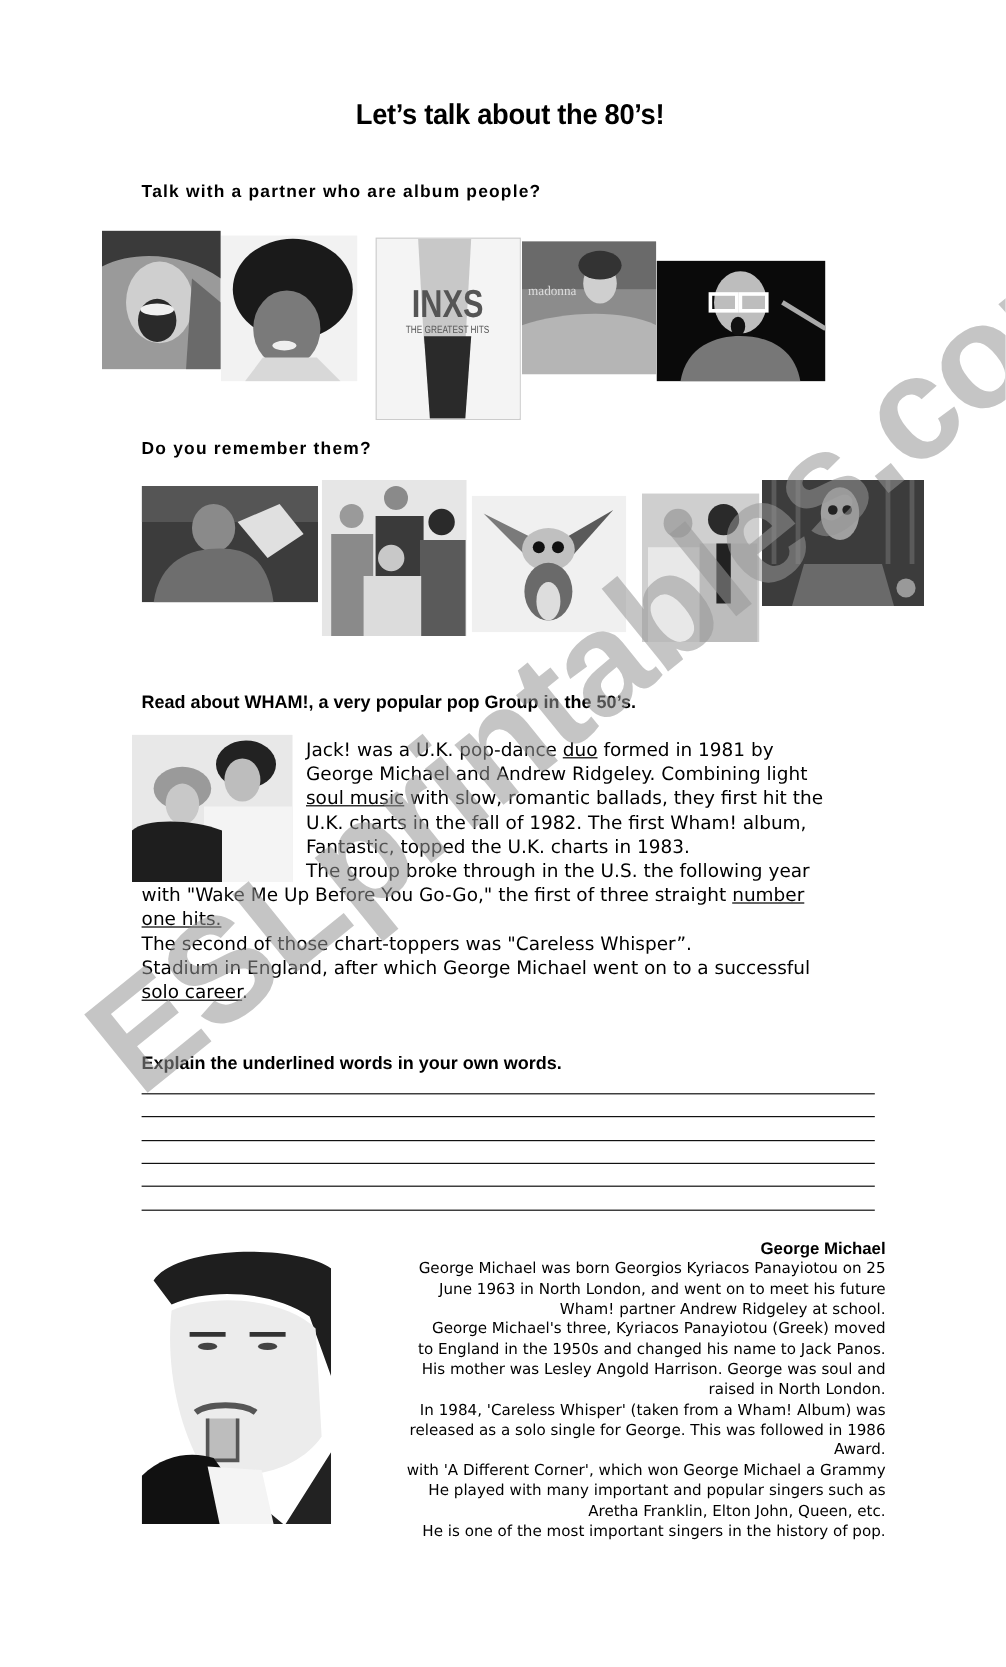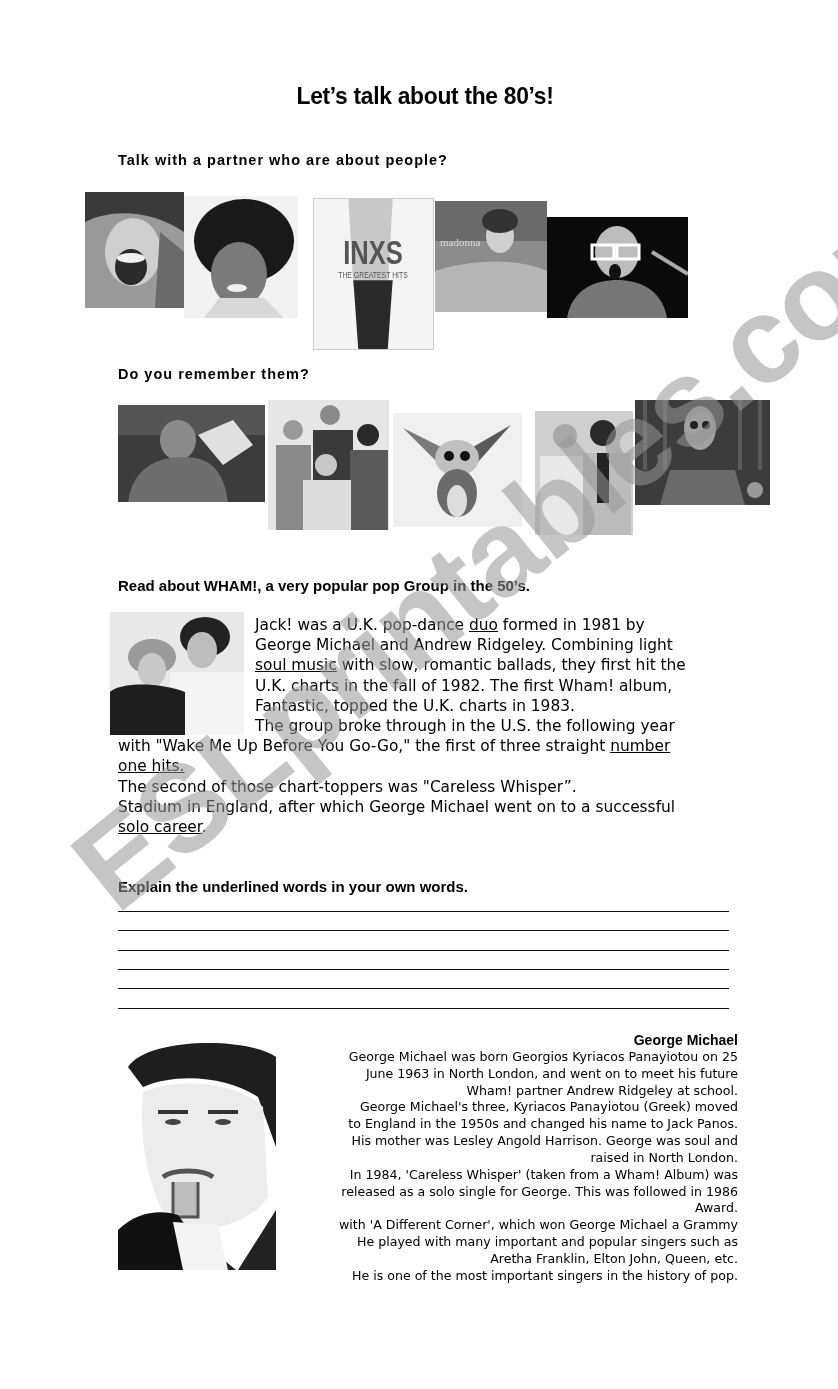--- a/index.html
+++ b/index.html
@@ -31,21 +31,21 @@
   .watermark { left: -10px; top: 530px; width: 900px; text-align: center;
     font-family: "Liberation Sans", sans-serif; font-weight: bold; font-size: 122px;
     color: rgba(150,150,150,0.55); transform: rotate(-39deg); transform-origin: 50% 50%;
     letter-spacing: -2px; pointer-events: none; white-space: nowrap; }
 </style>
 </head>
 <body>
 
 <div class="abs title">Let’s talk about the 80’s!</div>
 
-<div class="abs q" style="left:118px; top:152px;">Talk with a partner who are about people?</div>
+<div class="abs q" style="left:118px; top:152px;">Talk with a partner who are album people?</div>
 
 <div class="photo" style="left:85px; top:192px; width:99px; height:116px;">
   <svg viewBox="0 0 99 116" preserveAspectRatio="none">
       <rect width="99" height="116" fill="#9a9a9a"></rect>
       <path d="M0 0h99v40C70 20 30 15 0 30z" fill="#3a3a3a"></path>
       <ellipse cx="48" cy="60" rx="28" ry="34" fill="#cfcfcf"></ellipse>
       <ellipse cx="46" cy="75" rx="16" ry="18" fill="#2a2a2a"></ellipse>
       <ellipse cx="46" cy="66" rx="14" ry="5" fill="#f0f0f0"></ellipse>
       <path d="M75 40l24 20v56H70z" fill="#6a6a6a"></path>
     </svg>

